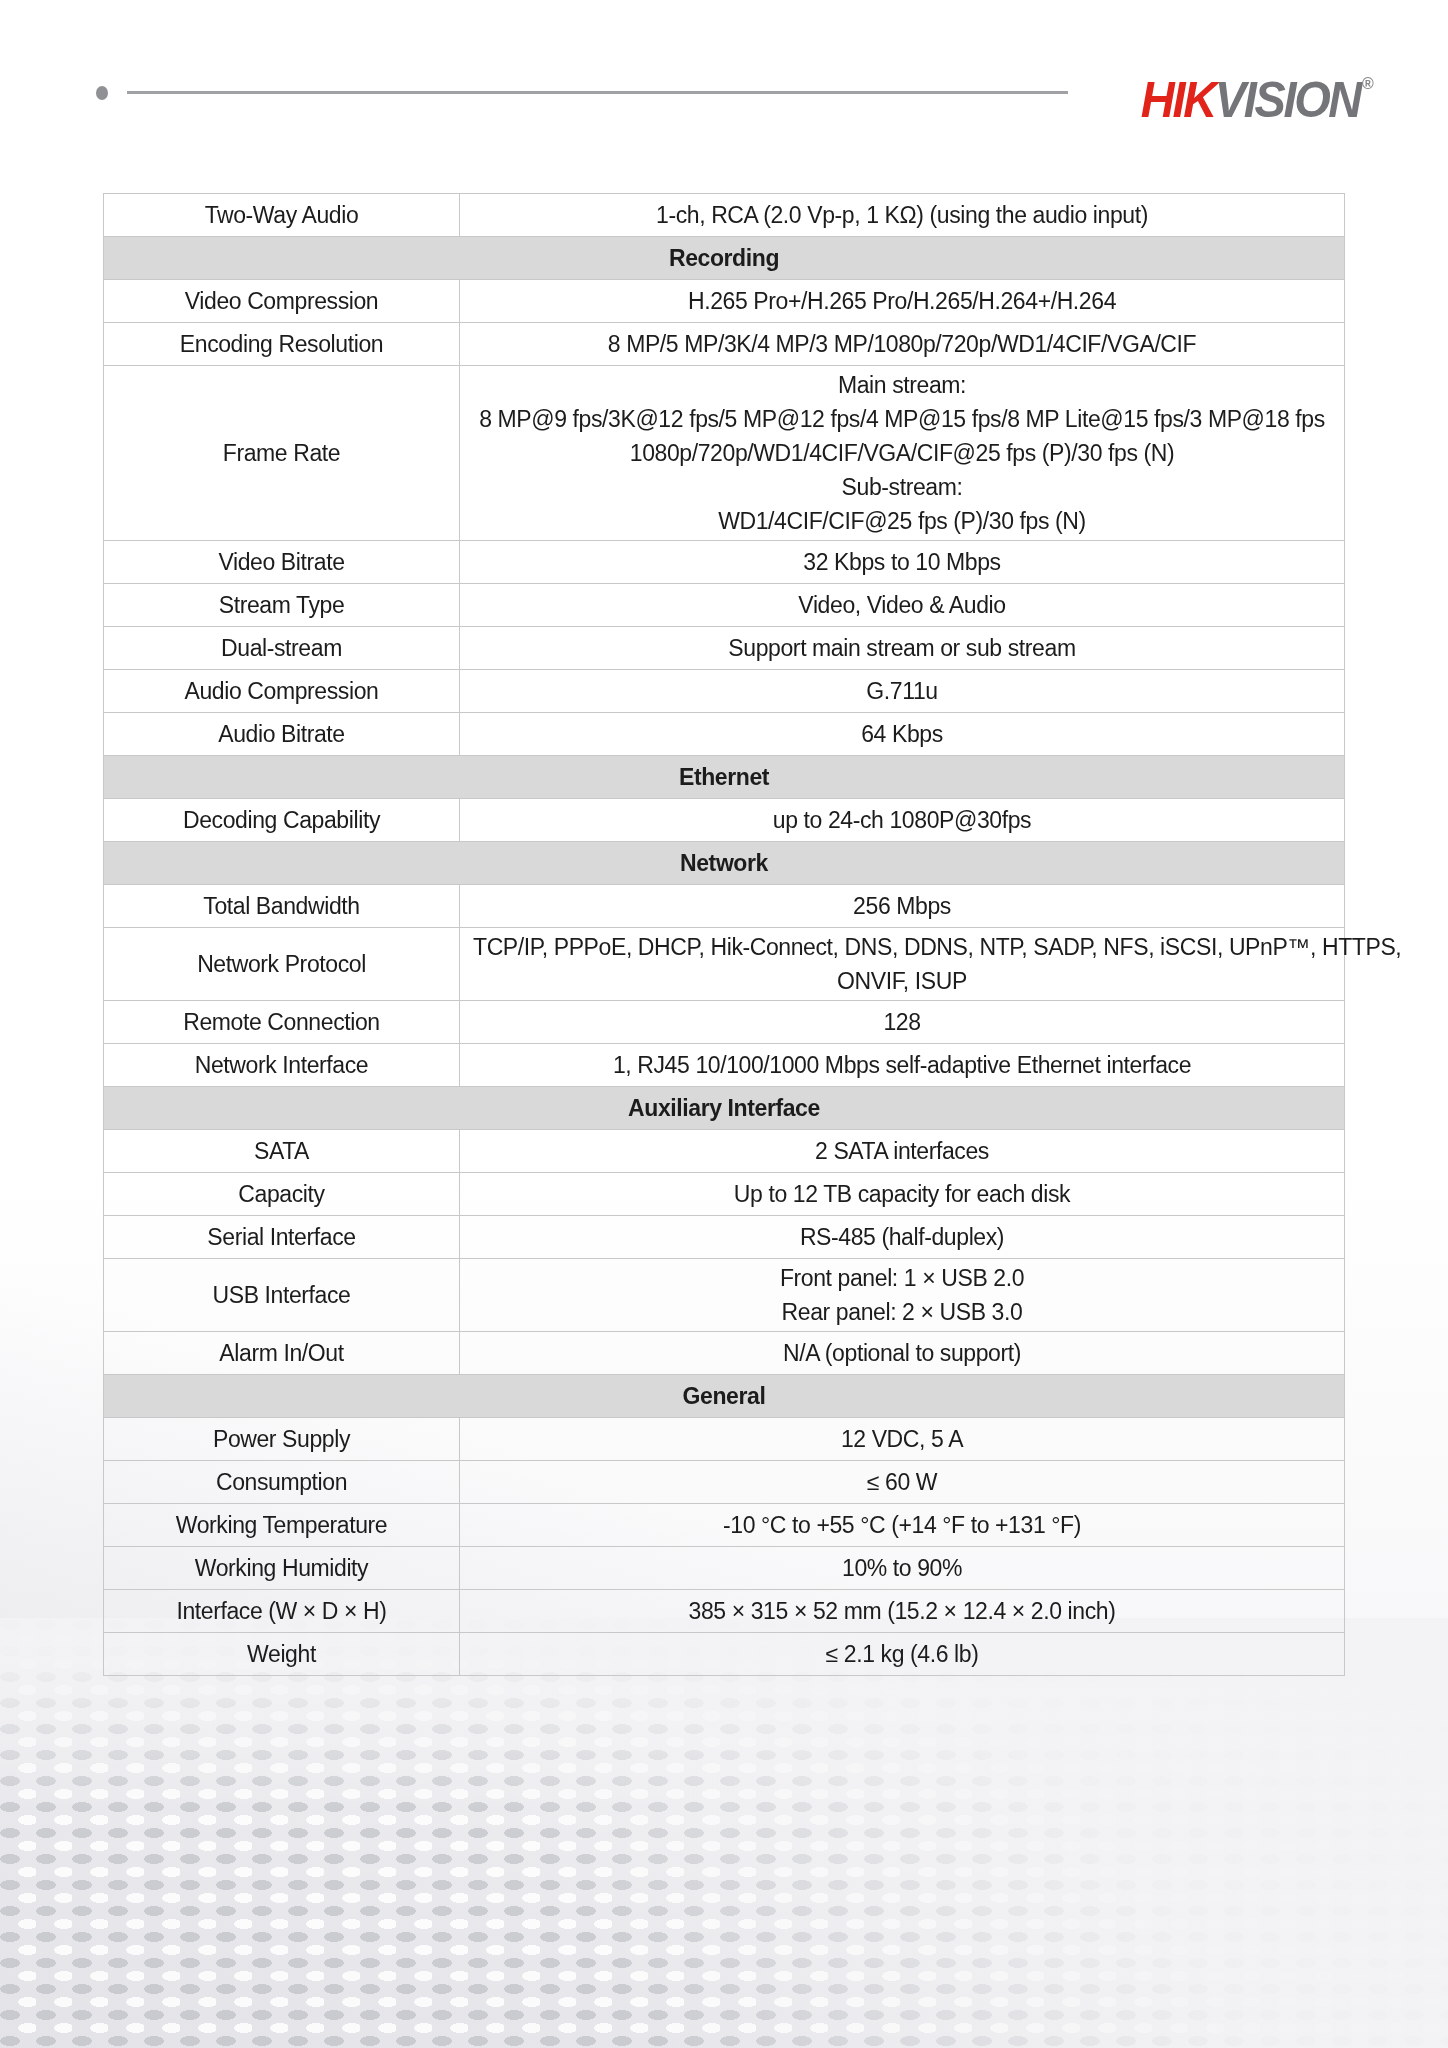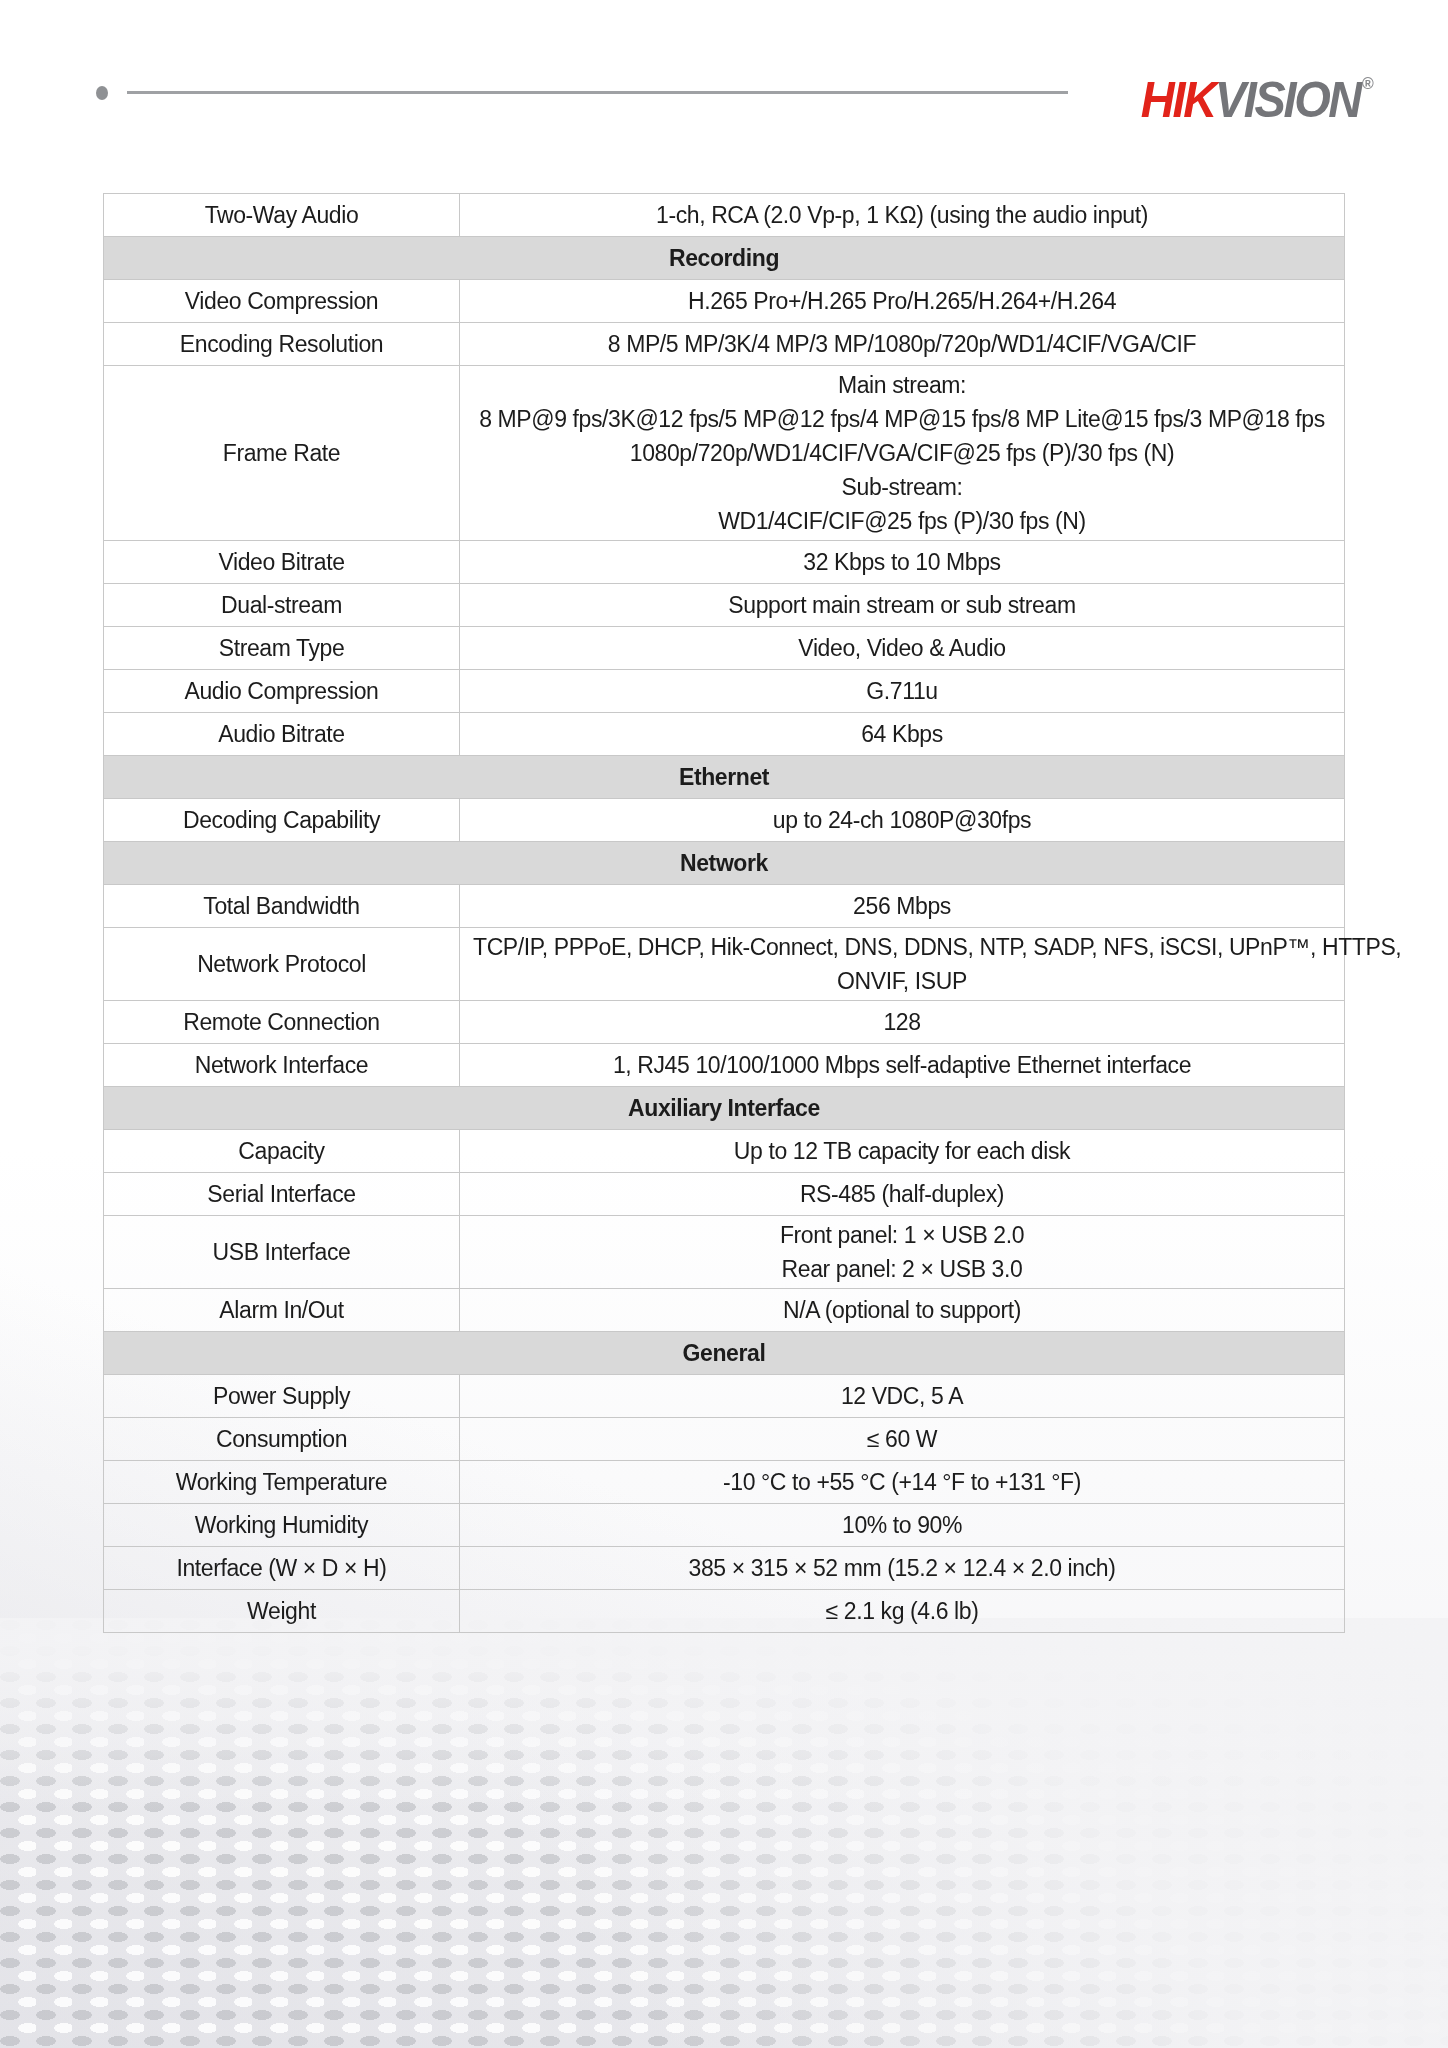--- a/index.html
+++ b/index.html
@@ -145,32 +145,32 @@
         <tr>
           <td class="label-cell">
             <div class="label-text">Video Bitrate</div>
           </td>
           <td class="value-cell">
             <div class="value-line">32 Kbps to 10 Mbps</div>
           </td>
         </tr>
         <tr>
           <td class="label-cell">
+            <div class="label-text">Stream Type</div>
+          </td>
+          <td class="value-cell">
+            <div class="value-line">Video, Video &amp; Audio</div>
+          </td>
+        </tr>
+        <tr>
+          <td class="label-cell">
             <div class="label-text">Dual-stream</div>
           </td>
           <td class="value-cell">
             <div class="value-line">Support main stream or sub stream</div>
-          </td>
-        </tr>
-        <tr>
-          <td class="label-cell">
-            <div class="label-text">Stream Type</div>
-          </td>
-          <td class="value-cell">
-            <div class="value-line">Video, Video &amp; Audio</div>
           </td>
         </tr>
         <tr>
           <td class="label-cell">
             <div class="label-text">Audio Compression</div>
           </td>
           <td class="value-cell">
             <div class="value-line">G.711u</div>
           </td>
         </tr>
@@ -227,20 +227,28 @@
           </td>
           <td class="value-cell">
             <div class="value-line">1, RJ45 10/100/1000 Mbps self-adaptive Ethernet interface</div>
           </td>
         </tr>
         <tr>
           <td colspan="2" class="section-cell">Auxiliary Interface</td>
         </tr>
         <tr>
           <td class="label-cell">
+            <div class="label-text">SATA</div>
+          </td>
+          <td class="value-cell">
+            <div class="value-line">2 SATA interfaces</div>
+          </td>
+        </tr>
+        <tr>
+          <td class="label-cell">
             <div class="label-text">Capacity</div>
           </td>
           <td class="value-cell">
             <div class="value-line">Up to 12 TB capacity for each disk</div>
           </td>
         </tr>
         <tr>
           <td class="label-cell">
             <div class="label-text">Serial Interface</div>
           </td>

